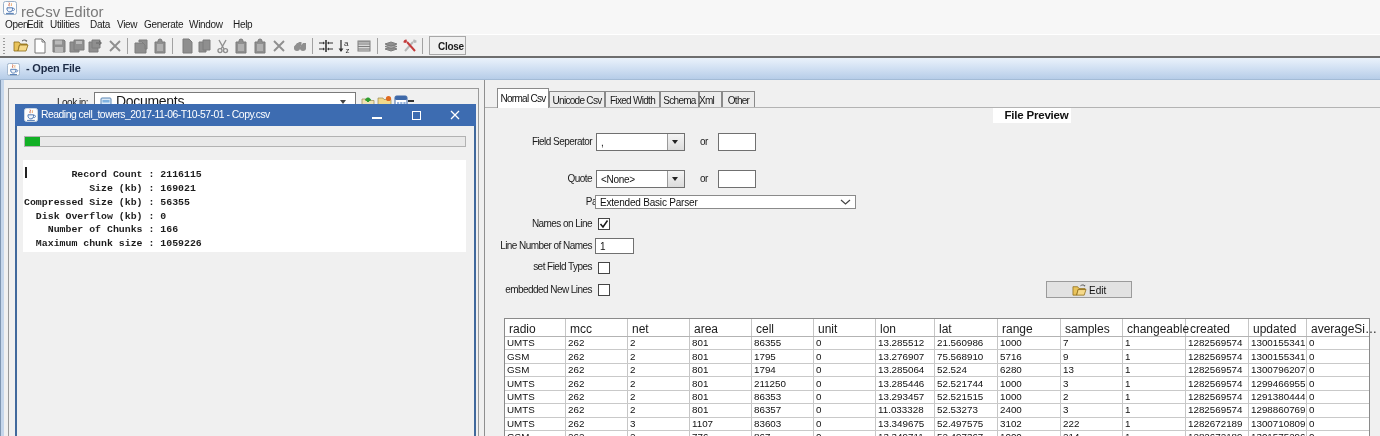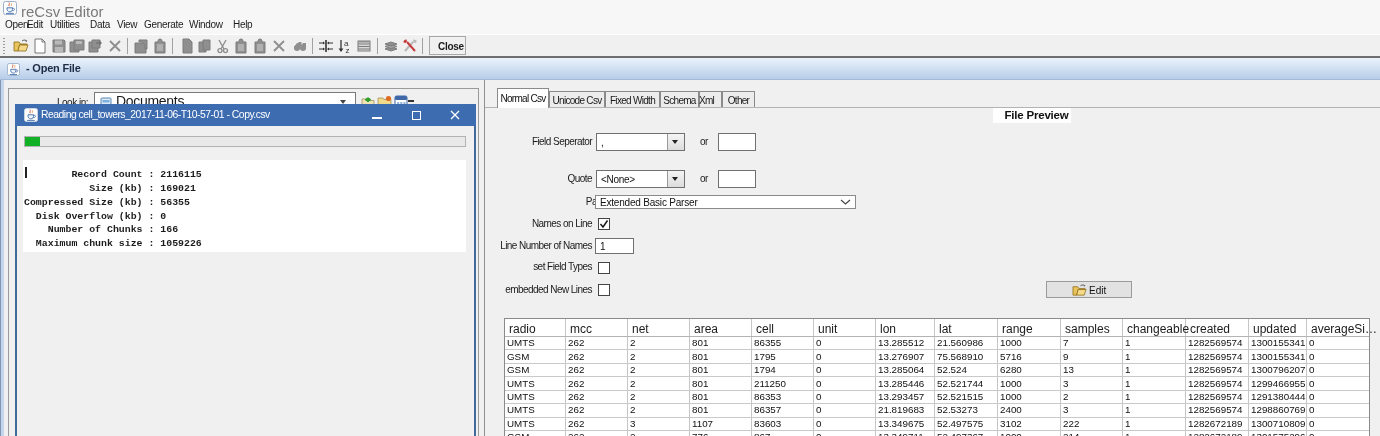--- a/index.html
+++ b/index.html
@@ -339,21 +339,21 @@
 <span class="tc" style="left:1125px;top:391.00px">1</span>
 <span class="tc" style="left:1188px;top:391.00px">1282569574</span>
 <span class="tc" style="left:1251px;top:391.00px">1291380444</span>
 <span class="tc" style="left:1309px;top:391.00px">0</span>
 <span class="tc" style="left:507px;top:404.45px">UMTS</span>
 <span class="tc" style="left:568px;top:404.45px">262</span>
 <span class="tc" style="left:630px;top:404.45px">2</span>
 <span class="tc" style="left:692px;top:404.45px">801</span>
 <span class="tc" style="left:754px;top:404.45px">86357</span>
 <span class="tc" style="left:816px;top:404.45px">0</span>
-<span class="tc" style="left:878px;top:404.45px">21.819683</span>
+<span class="tc" style="left:878px;top:404.45px">11.033328</span>
 <span class="tc" style="left:937px;top:404.45px">52.53273</span>
 <span class="tc" style="left:1000px;top:404.45px">2400</span>
 <span class="tc" style="left:1063px;top:404.45px">3</span>
 <span class="tc" style="left:1125px;top:404.45px">1</span>
 <span class="tc" style="left:1188px;top:404.45px">1282569574</span>
 <span class="tc" style="left:1251px;top:404.45px">1298860769</span>
 <span class="tc" style="left:1309px;top:404.45px">0</span>
 <span class="tc" style="left:507px;top:417.90px">UMTS</span>
 <span class="tc" style="left:568px;top:417.90px">262</span>
 <span class="tc" style="left:630px;top:417.90px">3</span>

